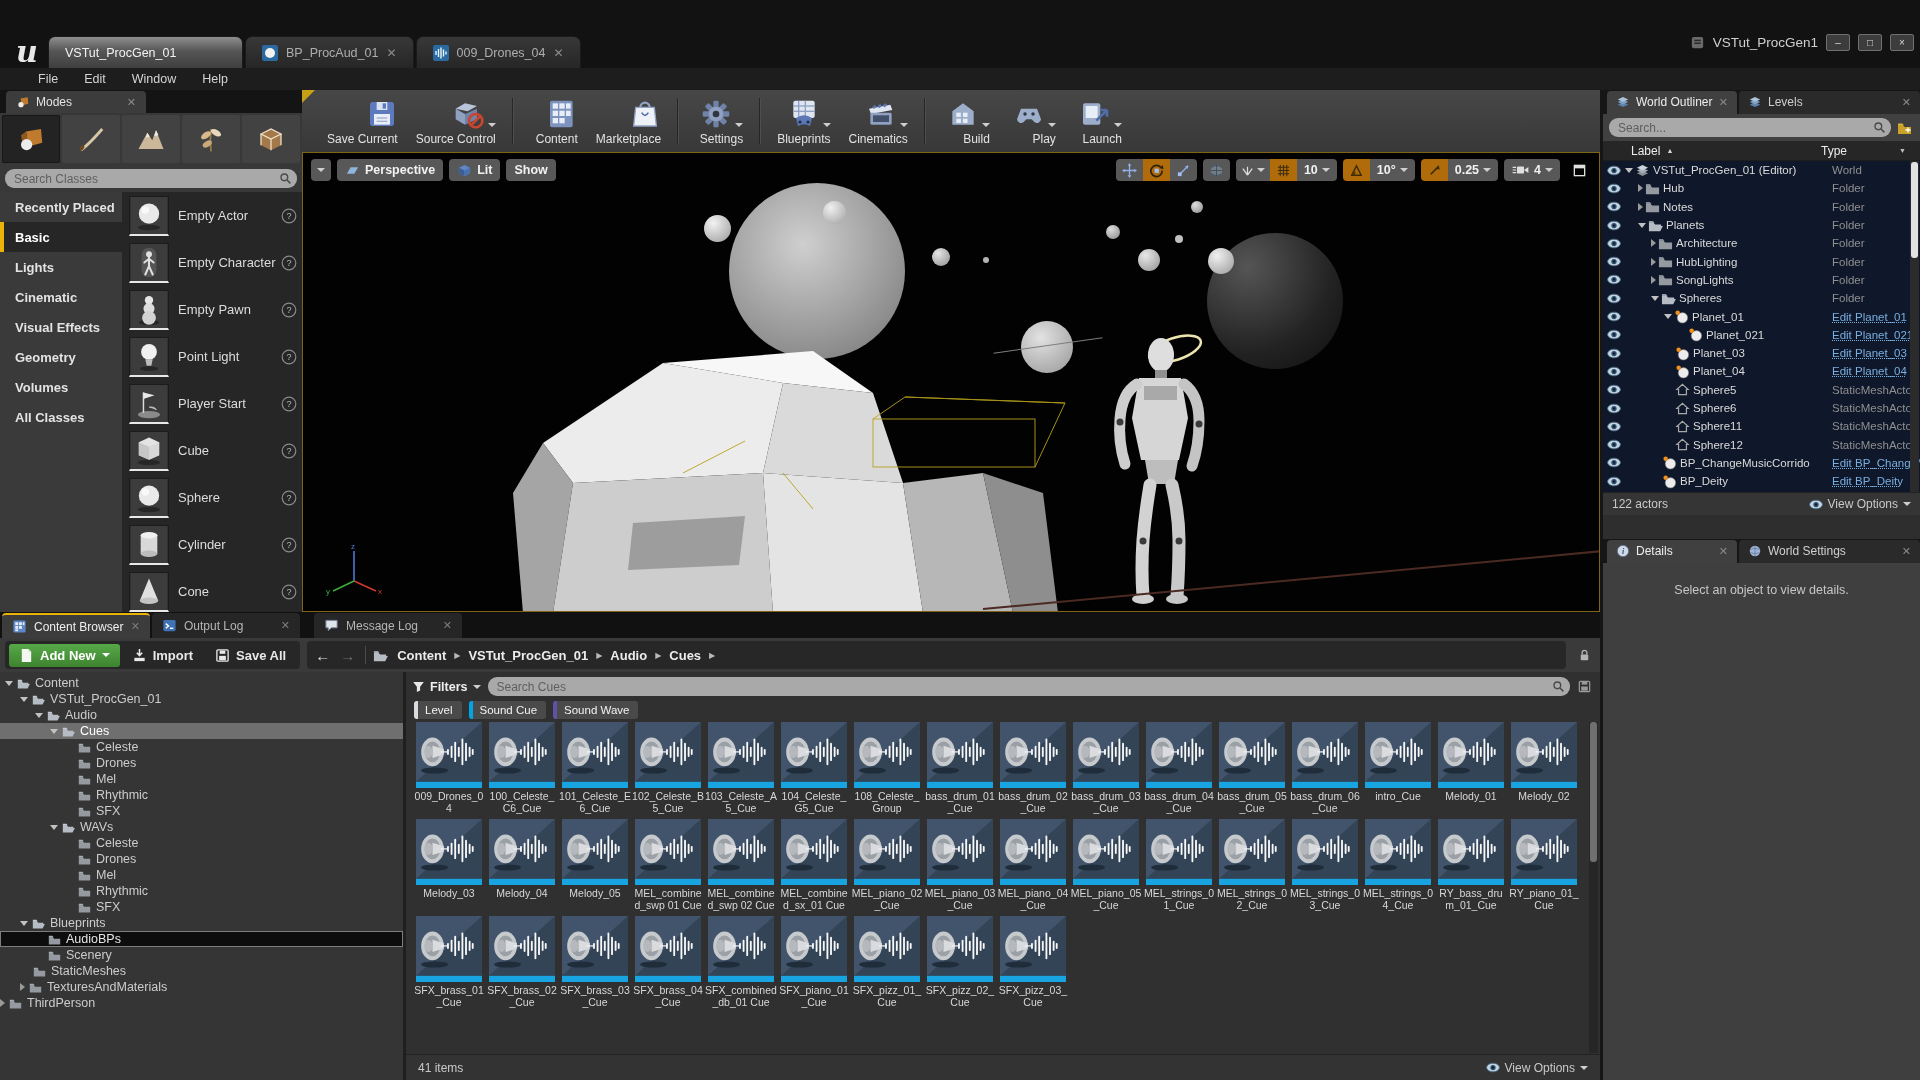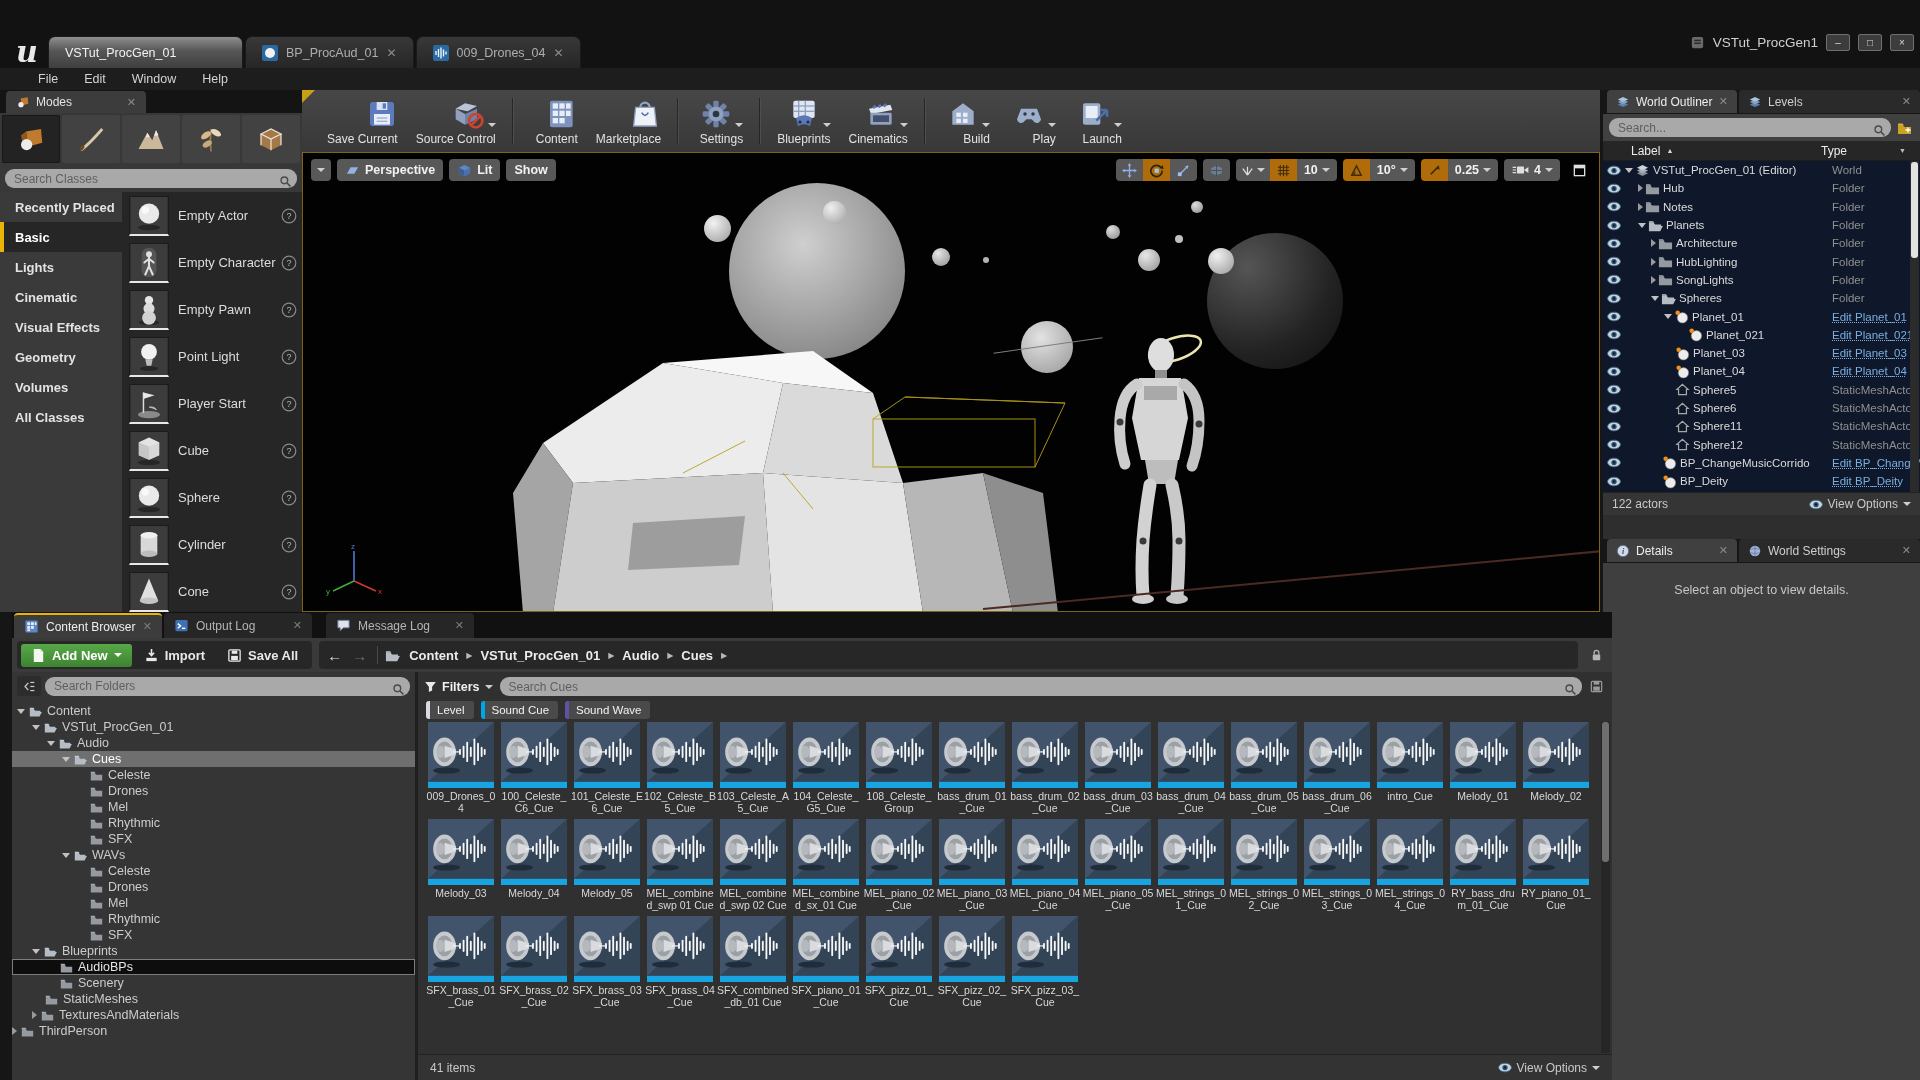--- a/index.html
+++ b/index.html
@@ -29,21 +29,21 @@
 
 #modes{left:0;top:90px;width:302px;height:522px;background:#383838;display:flex;flex-direction:column}
 #modes-tabstrip{height:23px;background:#141414;display:flex;align-items:flex-end;padding-left:6px}
 #modes-tab{height:22px;background:#3c3c3c;border-radius:4px 4px 0 0;display:flex;align-items:center;gap:6px;padding:0 10px;min-width:140px;font-size:12px;color:#e4e4e4}
 #modes-tab .x{margin-left:auto;color:#8a8a8a;font-size:11px}
 #mode-tools{height:52px;display:flex;gap:2px;padding:2px 2px 0 2px;background:#383838}
 .mbtn{width:58px;height:48px;background:#424242;display:flex;align-items:center;justify-content:center;border-radius:2px}
 .mbtn.sel{background:#232323;box-shadow:inset 0 0 0 1px #171717}
 .mbtn .ic{width:30px;height:30px}
 #modes-search-row{height:27px;padding:4px 5px;background:#383838}
-.lsearch{position:relative;height:19px;background:#a9a9a9;border-radius:9px;display:flex;align-items:flex-end;overflow:hidden}
+.lsearch{position:relative;height:19px;background:#a9a9a9;border-radius:9px;display:flex;align-items:center;overflow:hidden}
 .lsearch input{flex:1;height:100%;background:transparent;border:none;outline:none;font-size:12px;color:#333;padding:0 22px 0 9px;font-family:"Liberation Sans",sans-serif}
 .lsearch input::placeholder{color:#5f5f5f}
 .lsearch .ic{position:absolute;right:5px;width:13px;height:13px}
 #modes-body{flex:1;display:flex;overflow:hidden}
 #mode-cats{width:122px;background:#3a3a3a}
 .cat{height:30px;display:flex;align-items:center;padding-left:11px;font-size:13px;font-weight:bold;color:#e3e3e3;border-left:4px solid transparent}
 .cat.sel{background:#262626;border-left:4px solid #eab308;color:#fff}
 #mode-items{flex:1;background:#262626;overflow:hidden}
 .mitem{height:47px;display:flex;align-items:center;padding:0 5px 0 7px}
 .mitem .thumb{width:40px;height:40px;flex:none;border:1px solid #1b1b1b;border-bottom:2px solid #e8e8e8}
@@ -65,21 +65,21 @@
 .vpill{background:rgba(96,96,96,.92);border-radius:4px;height:22px;display:inline-flex;align-items:center;gap:5px;padding:0 8px;font-size:12.5px;font-weight:bold;color:#f1f1f1}
 .vpill .ic{width:15px;height:15px}
 .vgroup{display:inline-flex;border-radius:4px;overflow:hidden;height:22px}
 .vbtn{width:27px;height:22px;background:rgba(96,96,96,.92);display:flex;align-items:center;justify-content:center;gap:2px}
 .vbtn.orange{background:#b06c0a}
 .vbtn .ic{width:15px;height:15px}
 .vnum{height:22px;background:rgba(96,96,96,.92);display:flex;align-items:center;gap:4px;padding:0 7px;font-size:12.5px;font-weight:bold;color:#f1f1f1}
 #vp-spacer{flex:1}
 
 #right-panel{left:1603px;top:90px;width:317px;height:990px;background:#3a3a3a;display:flex;flex-direction:column}
-.rp-tabs{height:24px;display:flex;gap:2px;padding-left:4px;background:#161616;align-items:flex-start}
+.rp-tabs{height:24px;display:flex;gap:2px;padding-left:4px;background:#161616;align-items:center}
 .rtab{height:23px;border-radius:4px 4px 0 0;display:flex;align-items:center;gap:6px;padding:0 9px;font-size:12px;color:#cfcfcf;background:#2a2a2a;min-width:130px}
 .rtab.active{background:#404040;color:#ededed}
 .rtab .x{margin-left:auto;color:#8a8a8a;font-size:11px}
 .rtab .ic{width:14px;height:14px}
 #out-search-row{height:27px;display:flex;align-items:center;gap:5px;padding:4px 6px;background:#404040}
 #out-search-row .lsearch{flex:1}
 #out-header{height:20px;background:#262626;display:flex;align-items:center;font-size:12px;color:#ededed;border-bottom:1px solid #1d1d1d}
 #out-header .hl{margin-left:28px;display:flex;align-items:center;gap:6px;width:190px}
 #out-header .ht{display:flex;align-items:center;flex:1}
 #out-rows{height:331px;background:#0f172a;position:relative;overflow:hidden}
@@ -92,21 +92,21 @@
 .orow .otype{width:88px;flex:none;color:#8f8f8f;white-space:nowrap;overflow:hidden;font-size:11.5px}
 .orow .otype.link{color:#79aede;text-decoration:underline dotted}
 #out-scroll{position:absolute;right:1px;top:0;width:9px;height:100%;background:#2b2b2b}
 #out-thumb{position:absolute;left:1px;top:1px;width:7px;height:96px;background:#e2e2e2;border-radius:3px}
 #out-footer{height:23px;background:#353535;border-top:1px solid #222;display:flex;align-items:center;padding:0 9px;font-size:12px;color:#c9c9c9}
 #out-footer .right{margin-left:auto;display:flex;align-items:center;gap:5px}
 #rp-gap{height:24px;background:#2e2e2e}
 #details{flex:1;background:#3f3f3f;display:flex;flex-direction:column}
 #details-msg{text-align:center;margin-top:20px;font-size:12.5px;color:#c6c6c6}
 
-#bottom{left:12px;top:612px;width:1600px;height:468px;background:#333;display:flex;flex-direction:column}
+#bottom{left:0;top:612px;width:1600px;height:468px;background:#333;display:flex;flex-direction:column}
 #b-tabs{height:26px;background:#111;display:flex;align-items:flex-end;gap:2px;padding-left:2px}
 .btab{height:25px;display:flex;align-items:center;gap:7px;padding:0 10px;min-width:148px;font-size:12px;color:#b5b5b5;background:#262626;border-radius:4px 4px 0 0}
 .btab.active{background:#3c3c3c;color:#efefef;border-top:2px solid #eab308}
 .btab .ic{width:15px;height:15px}
 .btab .x{margin-left:auto;color:#7d7d7d;font-size:11px}
 #b-toolbar{height:34px;background:#3a3a3a;display:flex;align-items:center;gap:7px;padding:0 5px}
 .bgroup{background:#272727;border-radius:4px;height:28px;display:flex;align-items:center;padding:0 4px;gap:2px}
 #addnew{background:linear-gradient(#57a948,#3e8330);border-radius:3px;height:23px;display:flex;align-items:center;gap:6px;padding:0 10px;color:#fff;font-weight:bold;font-size:13px}
 .bbtn{display:flex;align-items:center;gap:6px;padding:0 10px;color:#e8e8e8;font-weight:bold;font-size:13px;height:23px}
 .bbtn .ic,#addnew .ic{width:15px;height:15px}
@@ -1419,43 +1419,20 @@
         <span class="ic">
           <svg viewBox="0 0 16 16">
             <rect x="4" y="7" width="8" height="6" rx="1" fill="#b5b5b5"></rect>
             <path d="M5.5 7 V5 a2.5 2.5 0 0 1 5 0 V7" fill="none" stroke="#b5b5b5" stroke-width="1.4"></path>
           </svg>
         </span>
       </span>
   </div>
   <div id="b-body">
     <div id="b-left">
-      <div id="src-row">
-        <span id="collapse-btn">
-            <span class="ic">
-              <svg viewBox="0 0 16 16">
-                <g stroke="#c9c9c9" stroke-width="1.5">
-                  <line x1="9" y1="3" x2="14" y2="3"></line>
-                  <line x1="9" y1="8" x2="14" y2="8"></line>
-                  <line x1="9" y1="13" x2="14" y2="13"></line>
-                </g>
-                <path d="M6.5 3.5 L2.5 8 l4 4.5" fill="none" stroke="#c9c9c9" stroke-width="1.6"></path>
-              </svg>
-            </span>
-          </span>
-        <div class="lsearch">
-          <input placeholder="Search Folders" style="">
-          <span class="ic">
-              <svg viewBox="0 0 16 16">
-                <circle cx="6.6" cy="6.6" r="4.1" fill="none" stroke="#4a4a4a" stroke-width="1.7"></circle>
-                <line x1="9.9" y1="9.9" x2="14" y2="14" stroke="#4a4a4a" stroke-width="2"></line>
-              </svg>
-            </span>
-        </div>
-      </div>
       <div id="tree-rows">
           <div class="frow" style="padding-left:5px">
             <span class="tri open"></span>
             <span class="fic ic">
               <svg viewBox="0 0 16 16">
                 <path d="M1 5 h5 l1.5 2 H14 v1.6 h1.9 L13 14 H1 Z" fill="#b5bcc3"></path>
                 <path d="M1 5 V3.4 h4.4 L6.8 5 Z" fill="#c4cbd2"></path>
               </svg>
             </span>
             <span>Content</span>

